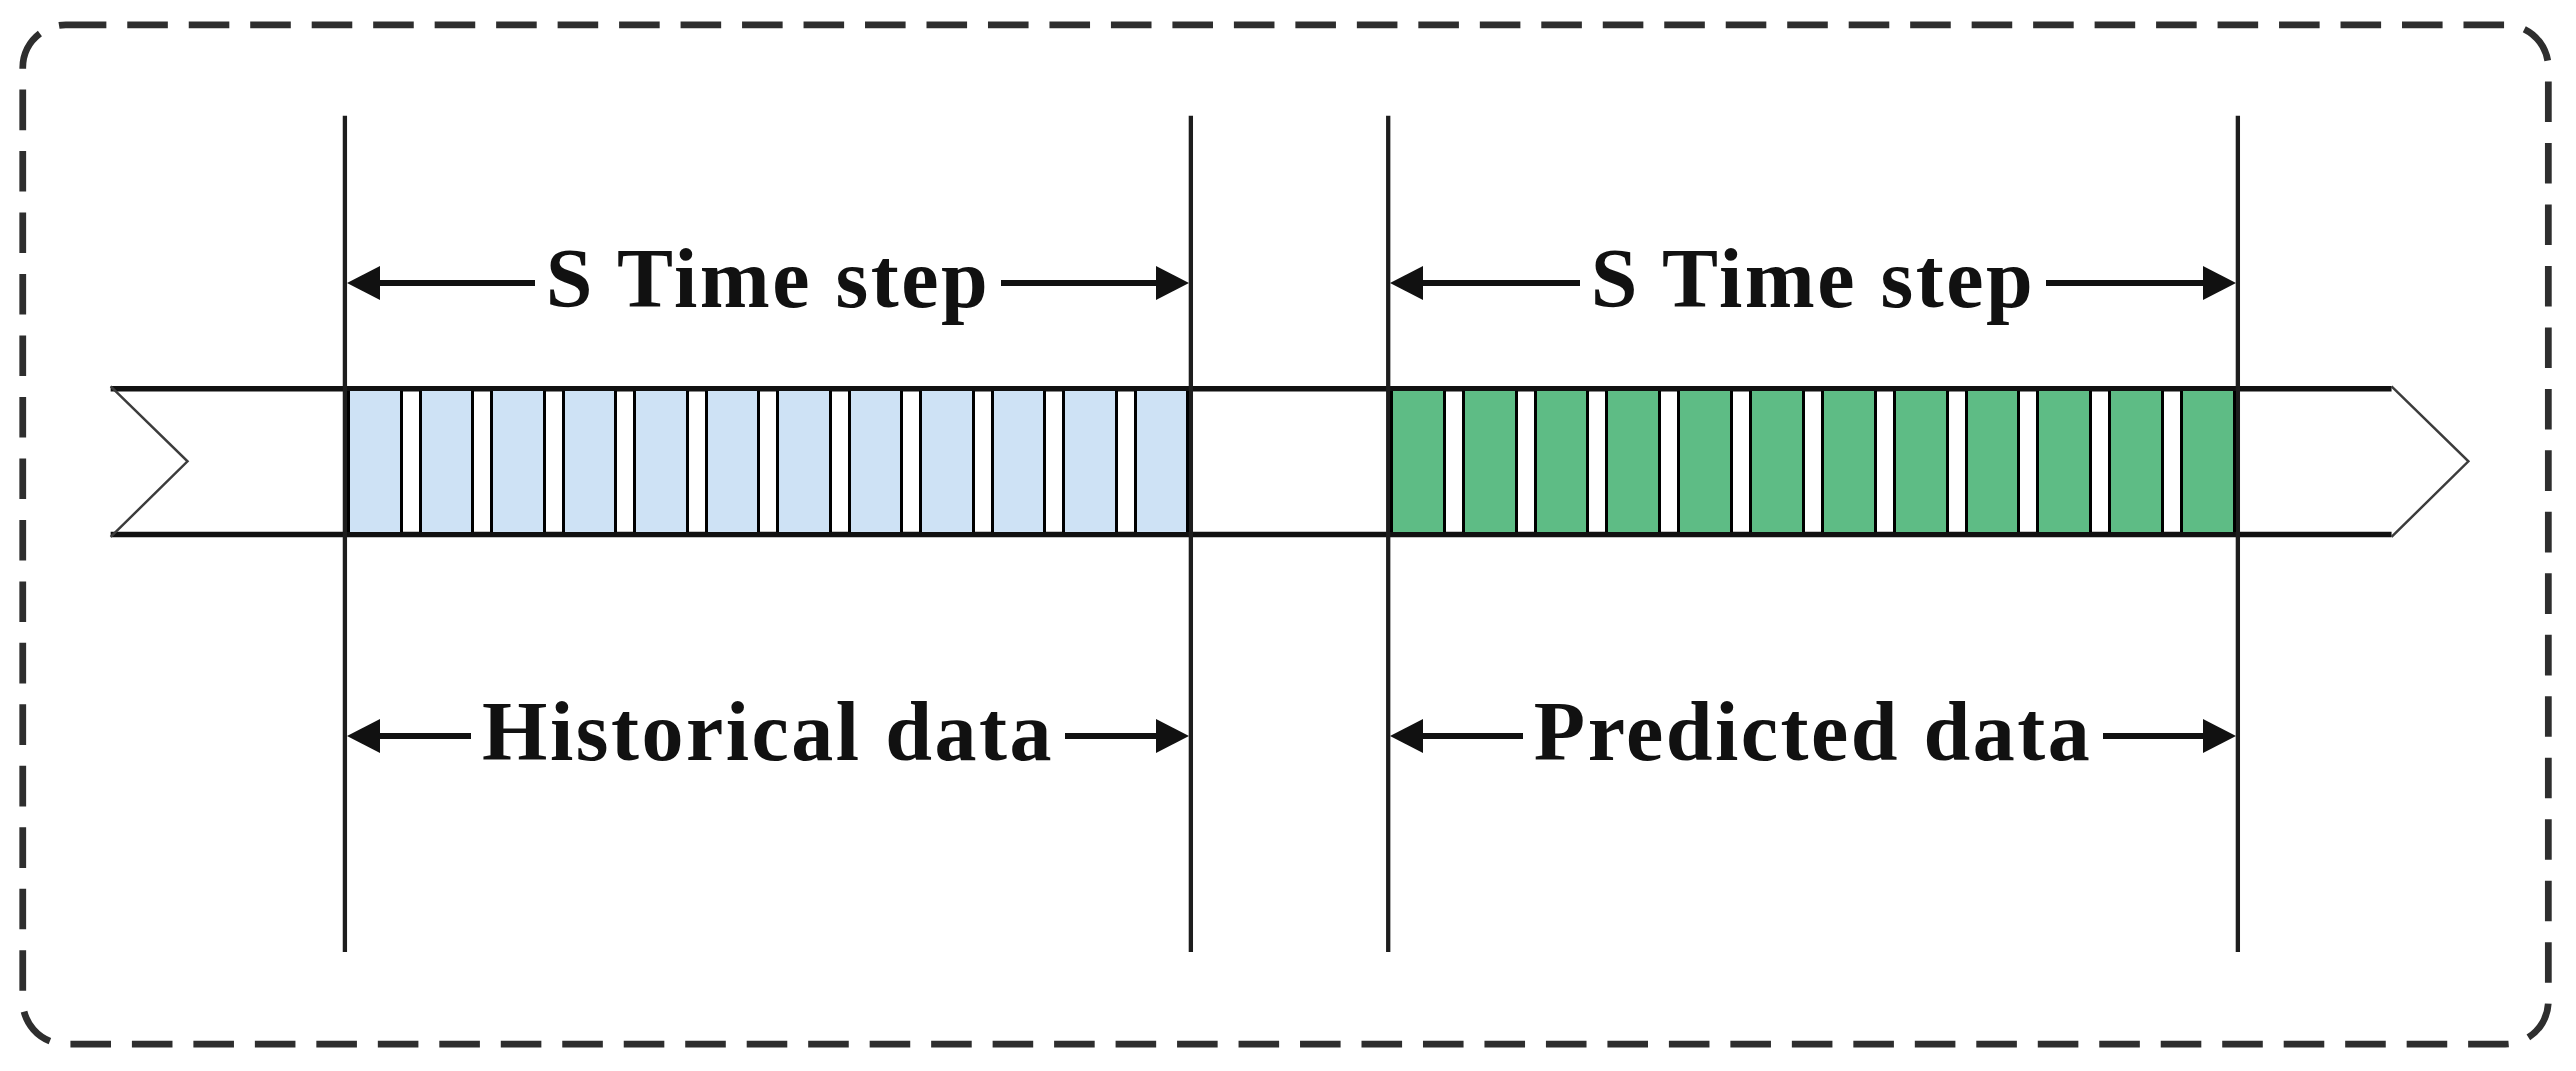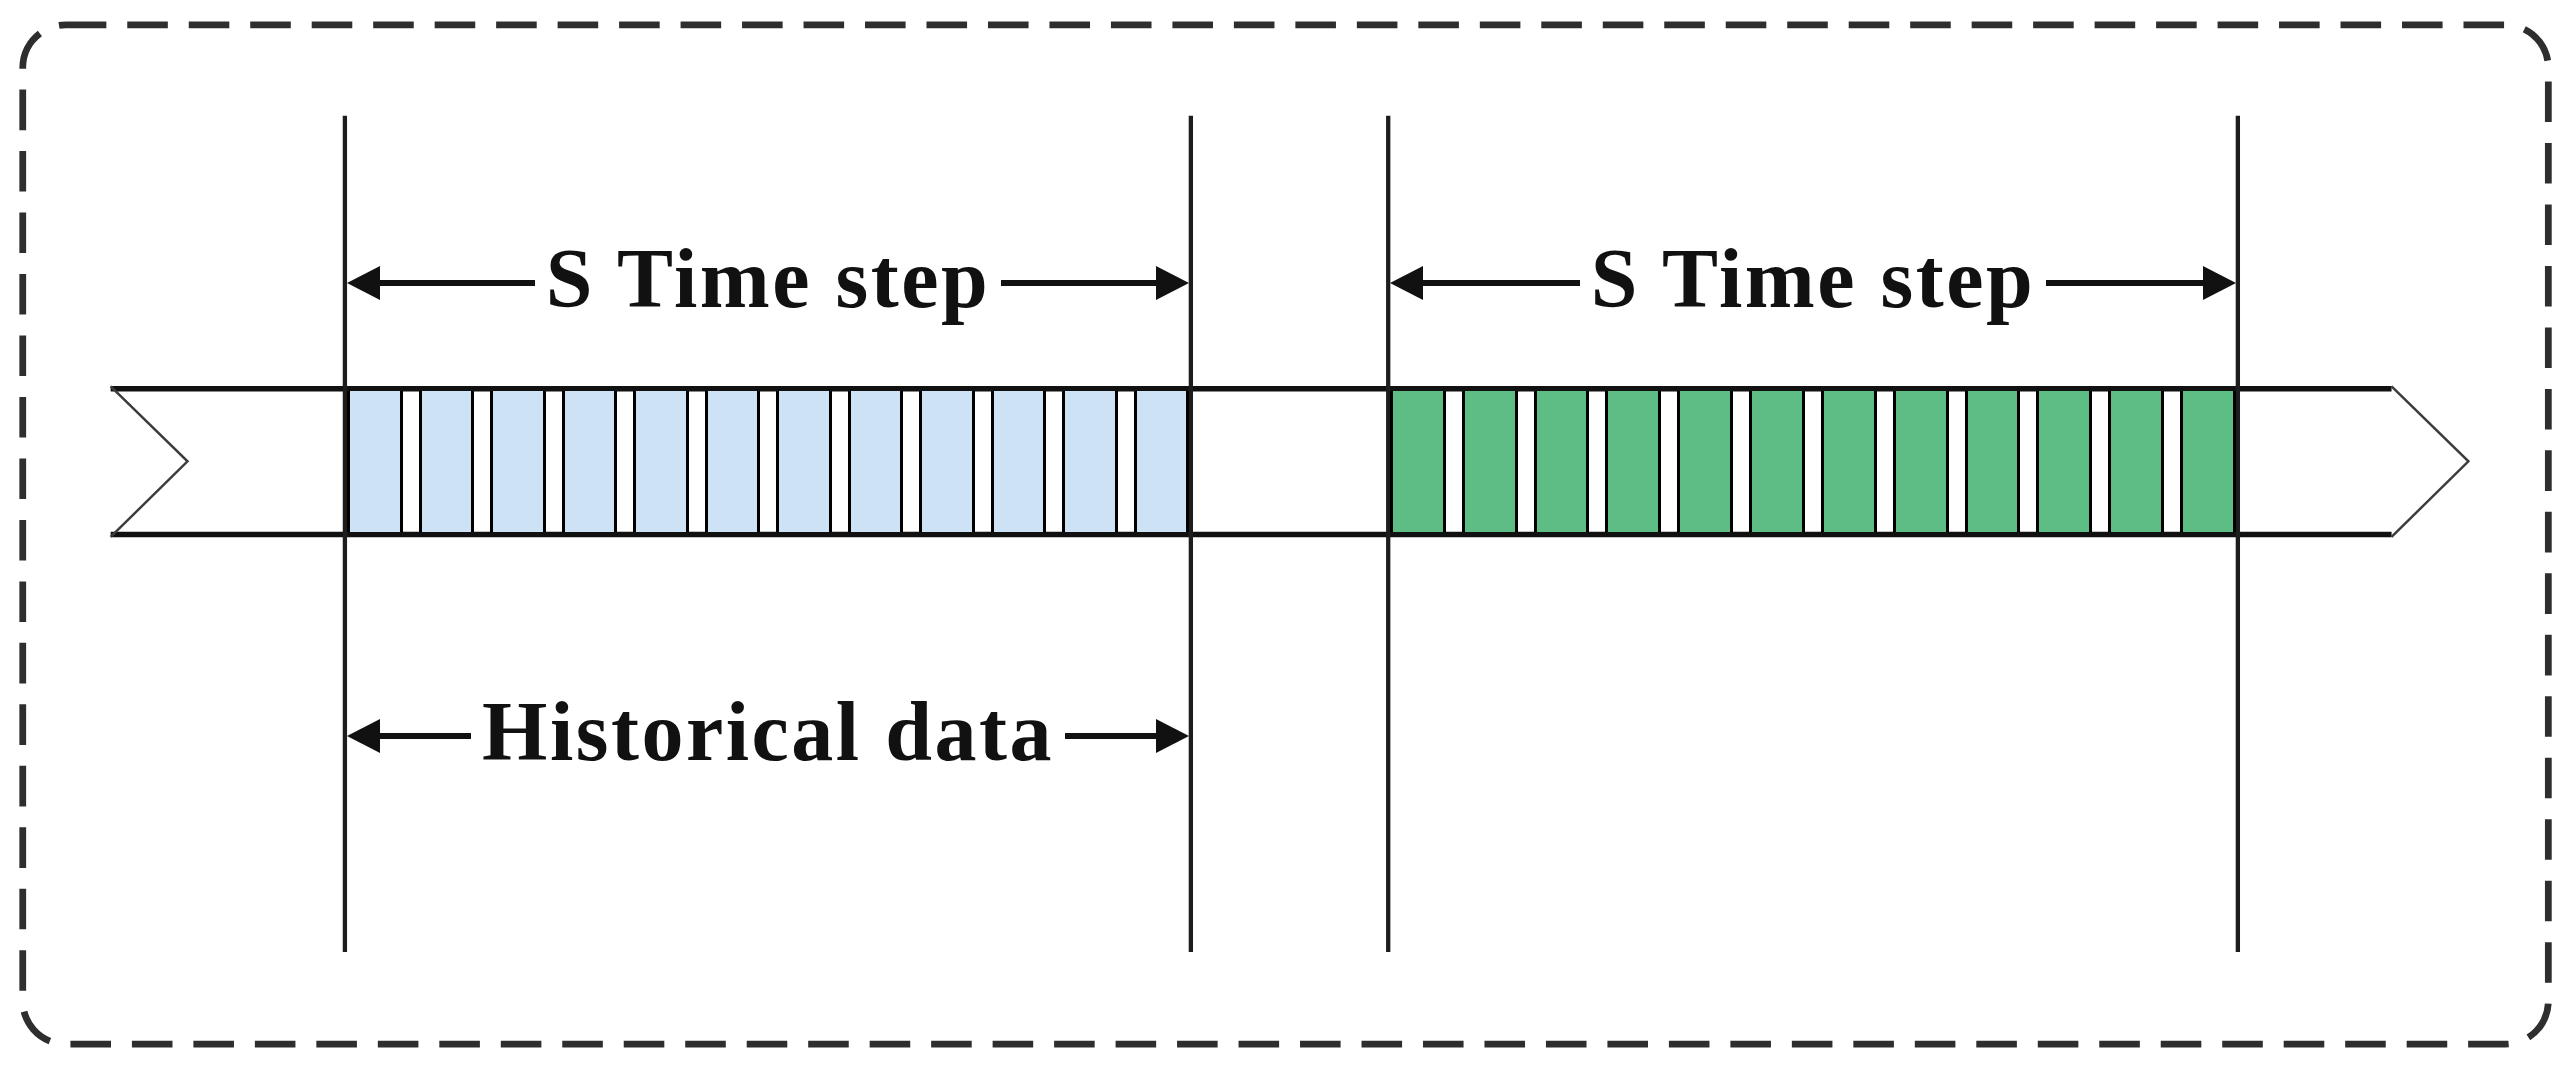--- a/index.html
+++ b/index.html
@@ -144,15 +144,22 @@
   </div>
 
   <div class="measure row-bottom seg-hist">
     <span class="head left"></span>
     <span class="shaft"></span>
     <span class="mlabel">Historical data</span>
     <span class="shaft"></span>
     <span class="head right"></span>
   </div>
 
+  <div class="measure row-bottom seg-pred">
+    <span class="head left"></span>
+    <span class="shaft"></span>
+    <span class="mlabel">Predicted data</span>
+    <span class="shaft"></span>
+    <span class="head right"></span>
+  </div>
 
 </div>
 
 
 </body></html>

